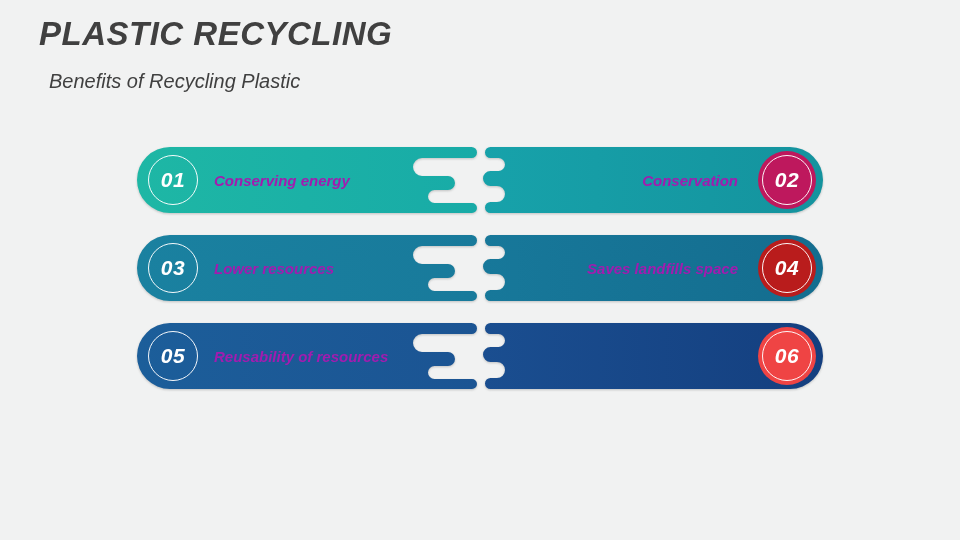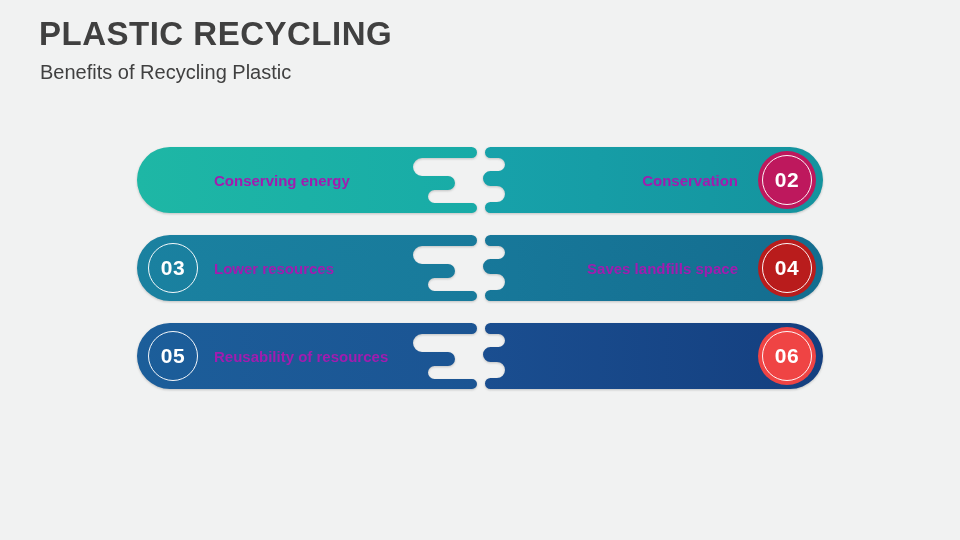--- a/index.html
+++ b/index.html
@@ -1,28 +1,28 @@
 <!DOCTYPE html>
 <html><head>
 <meta charset="utf-8">
 <style>
   html,body{margin:0;padding:0;}
   body{
     width:960px;height:540px;overflow:hidden;
     background:#F1F2F2;
     font-family:"Liberation Sans","DejaVu Sans",sans-serif;
   }
-  .slide{position:relative;width:783px;height:540px;background:#F1F2F2;}
+  .slide{position:relative;width:783px;height:540px;background:#F1F2F2;font-style:italic;}
 
   .title{
     position:absolute;left:39px;top:17px;margin:0;
     font-size:33px;font-weight:bold;color:#404040;letter-spacing:.5px;line-height:1;
   }
   .subtitle{
-    position:absolute;left:40px;top:61px;margin:0;
+    position:absolute;left:40px;top:61px;margin:9px;
     font-size:20px;font-weight:normal;color:#404040;line-height:1.1;
   }
 
   .defs-svg{position:absolute;width:0;height:0;overflow:hidden;}
 
   .pill{position:absolute;height:66px;}
   .pill.left{width:340px;}
   .pill.right{width:346px;}
   .pill .bg{
     position:absolute;left:0;top:0;width:100%;height:100%;display:block;
@@ -93,20 +93,23 @@
       <path id="pillL" d="M 33,0 H 334.5 A 5.5,5.5 0 0 1 334.5,11 H 285 A 9,9 0 0 0 285,29 H 311 A 7,7 0 0 1 311,43 H 297.5 A 6.5,6.5 0 0 0 297.5,56 H 335 A 5,5 0 0 1 335,66 H 33 A 33,33 0 0 1 33,0 Z"></path>
 
       <path id="pillR" d="M 13.5,0 H 313 A 33,33 0 0 1 313,66 H 13.5 A 5.5,5.5 0 0 1 13.5,55 H 20 A 8,8 0 0 0 20,39 H 13.5 A 7.5,7.5 0 0 1 13.5,24 H 21.5 A 6.5,6.5 0 0 0 21.5,11 H 13.5 A 5.5,5.5 0 0 1 13.5,0 Z"></path>
     </defs>
   </svg>
 
   <div class="pill left cl r1">
     <svg class="bg" viewBox="0 0 340 66" preserveAspectRatio="none">
       <use href="#pillL" fill="url(#g0)"></use>
     </svg>
+    <div class="badge">
+      <span>01</span>
+    </div>
     <div class="label">Conserving energy</div>
   </div>
 
   <div class="pill right cr r1">
     <svg class="bg" viewBox="0 0 346 66" preserveAspectRatio="none">
       <use href="#pillR" fill="url(#g1)"></use>
     </svg>
     <div class="label">Conservation</div>
     <div class="badge fill-02">
       <span>02</span>

